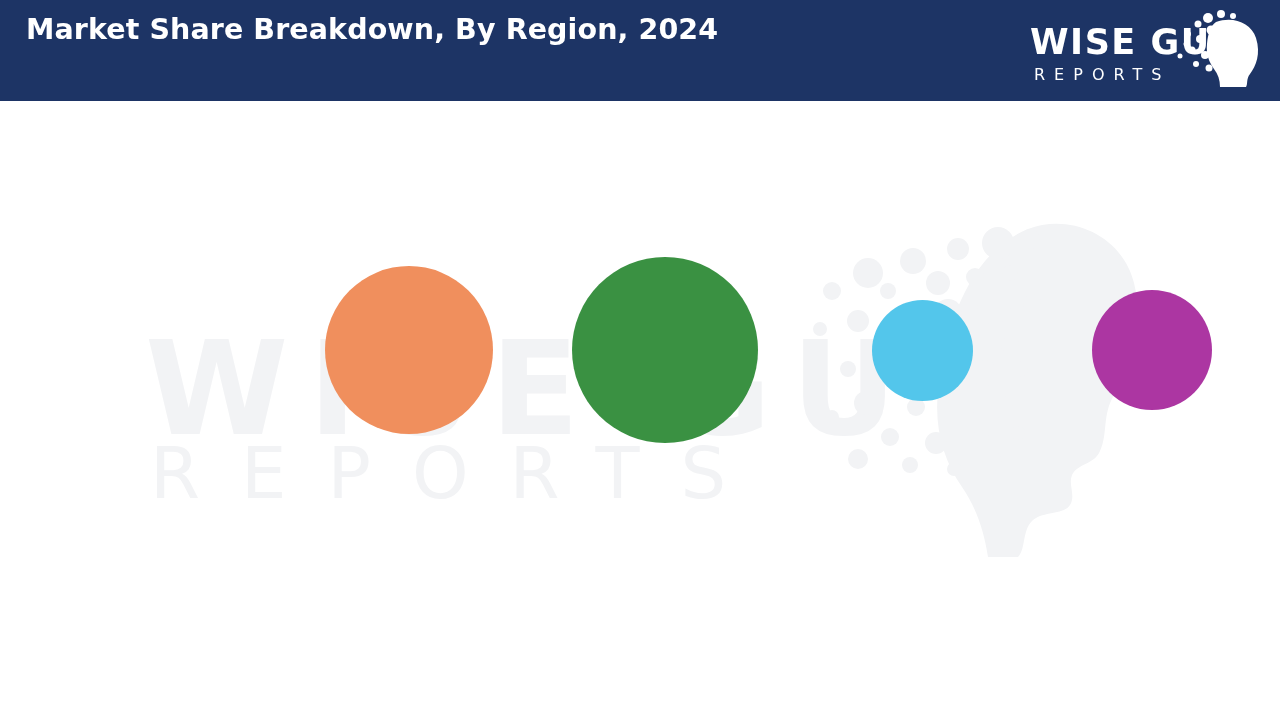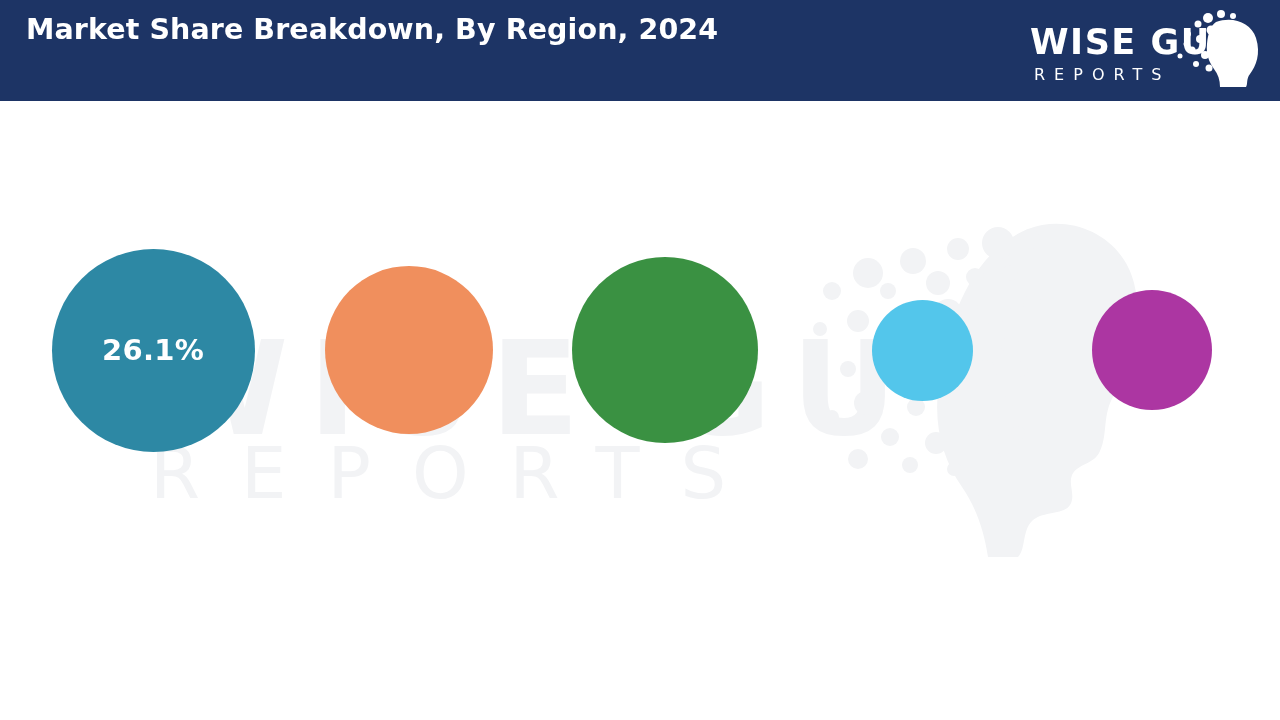--- a/index.html
+++ b/index.html
@@ -192,23 +192,20 @@
           <circle cx="210" cy="228" r="9"></circle>
           <circle cx="248" cy="222" r="7"></circle>
           <circle cx="88" cy="248" r="10"></circle>
           <circle cx="140" cy="254" r="8"></circle>
           <circle cx="184" cy="258" r="7"></circle>
           <circle cx="222" cy="250" r="10"></circle>
         </g>
       </svg>
     </div>
 
-    <div class="bubble" id="bubble-0" style="width: 203px; height: 203px; left: 51.5px; top: 147.5px; background: rgb(45, 136, 164);">
-      <span class="bubble-label">26.1%</span>
-    </div>
     <div class="bubble" id="bubble-1" style="width: 168px; height: 168px; left: 325px; top: 165px; background: rgb(240, 143, 93);">
       <span class="bubble-label"></span>
     </div>
     <div class="bubble" id="bubble-2" style="width: 186px; height: 186px; left: 572px; top: 156px; background: rgb(58, 145, 66);">
       <span class="bubble-label"></span>
     </div>
     <div class="bubble" id="bubble-3" style="width: 101px; height: 101px; left: 871.5px; top: 198.5px; background: rgb(83, 198, 235);">
       <span class="bubble-label"></span>
     </div>
     <div class="bubble" id="bubble-4" style="width: 120px; height: 120px; left: 1092px; top: 189px; background: rgb(172, 54, 162);">

